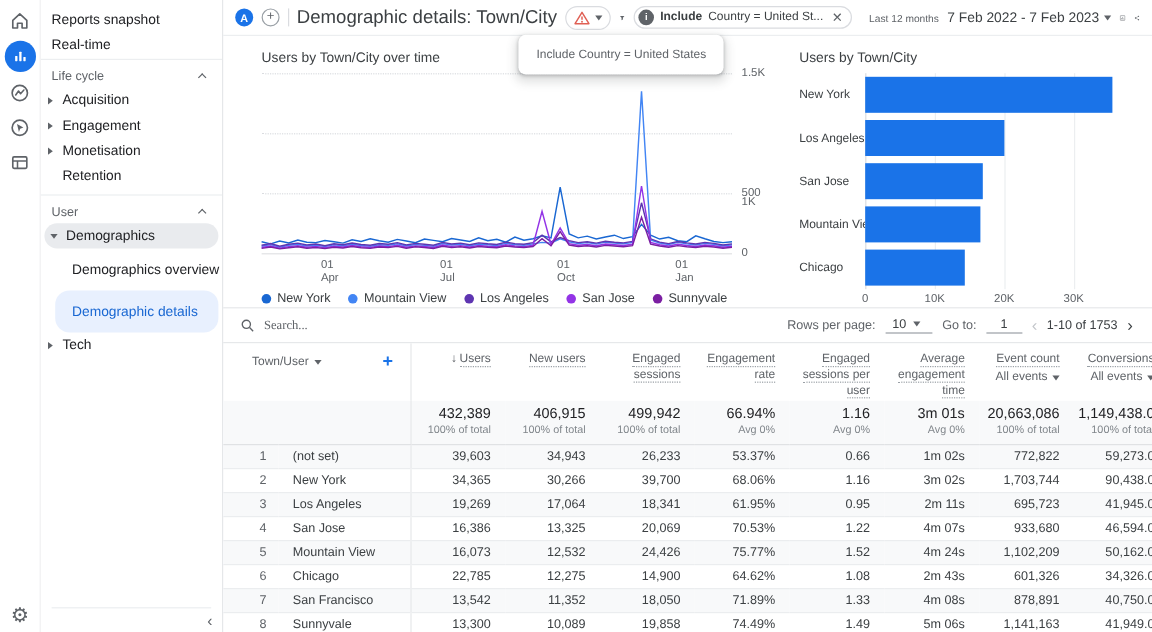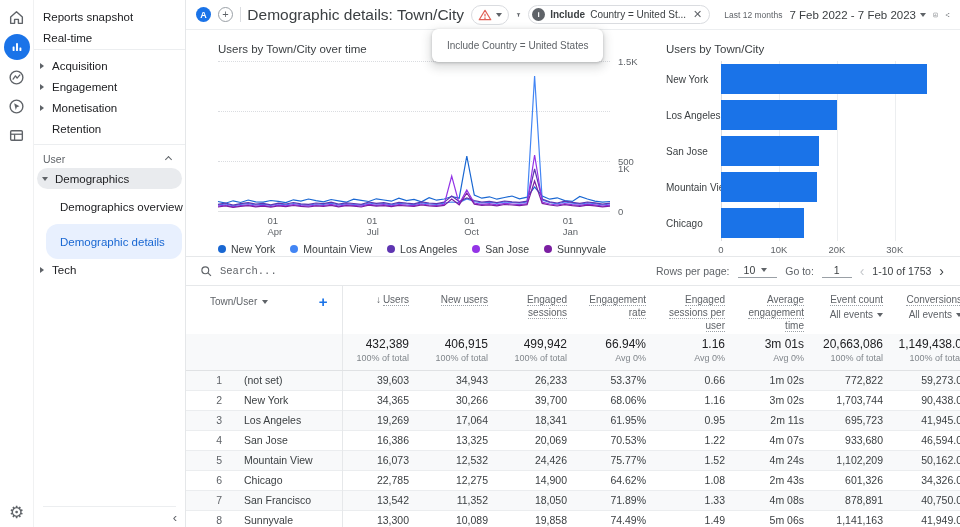--- a/index.html
+++ b/index.html
@@ -70,21 +70,21 @@
   .bar-grid.axis{background:#dadce0}
   .brow{display:flex;align-items:center;height:36px}
   .blabel{width:55px;flex:0 0 55px;font-size:10px;color:#3c4043;white-space:nowrap}
   .bwrap{flex:1;height:30px;position:relative}
   .bar{height:100%;background:#1a73e8;cursor:pointer}
   .bar-ticks{position:relative;height:13px;margin:3px 8px 0 55px;font-size:9.5px;color:#5f6368}
   .bar-ticks span{position:absolute;transform:translateX(-50%)}
 
   
   .toolbar{height:30px;border-top:1px solid #e6e8ea;border-bottom:1px solid #e6e8ea;display:flex;align-items:center;padding:0 16px 0 14px;gap:7px}
-  .toolbar input{border:0;outline:0;font-size:10.5px;font-family:Liberation Mono, monospace;color:#3c4043;width:180px;background:transparent}
+  .toolbar input{border:0;outline:0;font-size:10.5px;font-family:Liberation Serif, serif;color:#3c4043;width:180px;background:transparent}
   .toolbar input::placeholder{color:#5f6368}
   .tright{margin-left:auto;display:flex;align-items:center;gap:8px;font-size:10.5px;color:#3c4043;white-space:nowrap}
   .tlabel{color:#5f6368}
   .uval{border-bottom:1px solid #9aa0a6;padding:0 10px 1px 6px;display:inline-flex;align-items:center;gap:6px;cursor:pointer}
   .goto-val{border-bottom:1px solid #9aa0a6;padding:0 12px 1px 12px;cursor:text}
   .pgchev{font-size:14px;line-height:1;cursor:pointer}
   .pgchev.disabled{color:#c4c7cb}
 
   
   .table-wrap{overflow:hidden;width:100%}
@@ -148,20 +148,24 @@
   </nav>
 
   <aside class="sidebar">
     <div class="snav">
         <span>Reports snapshot</span>
       </div>
     <div class="snav">
         <span>Real-time</span>
       </div>
     <div class="sdivider"></div>
+    <div class="shead">
+      <span>Life cycle</span>
+      <span class="chev chev-up"></span>
+    </div>
     <div class="sitem">
         <span class="tri"></span>
         <span>Acquisition</span>
       </div>
     <div class="sitem">
         <span class="tri"></span>
         <span>Engagement</span>
       </div>
     <div class="sitem">
         <span class="tri"></span>

